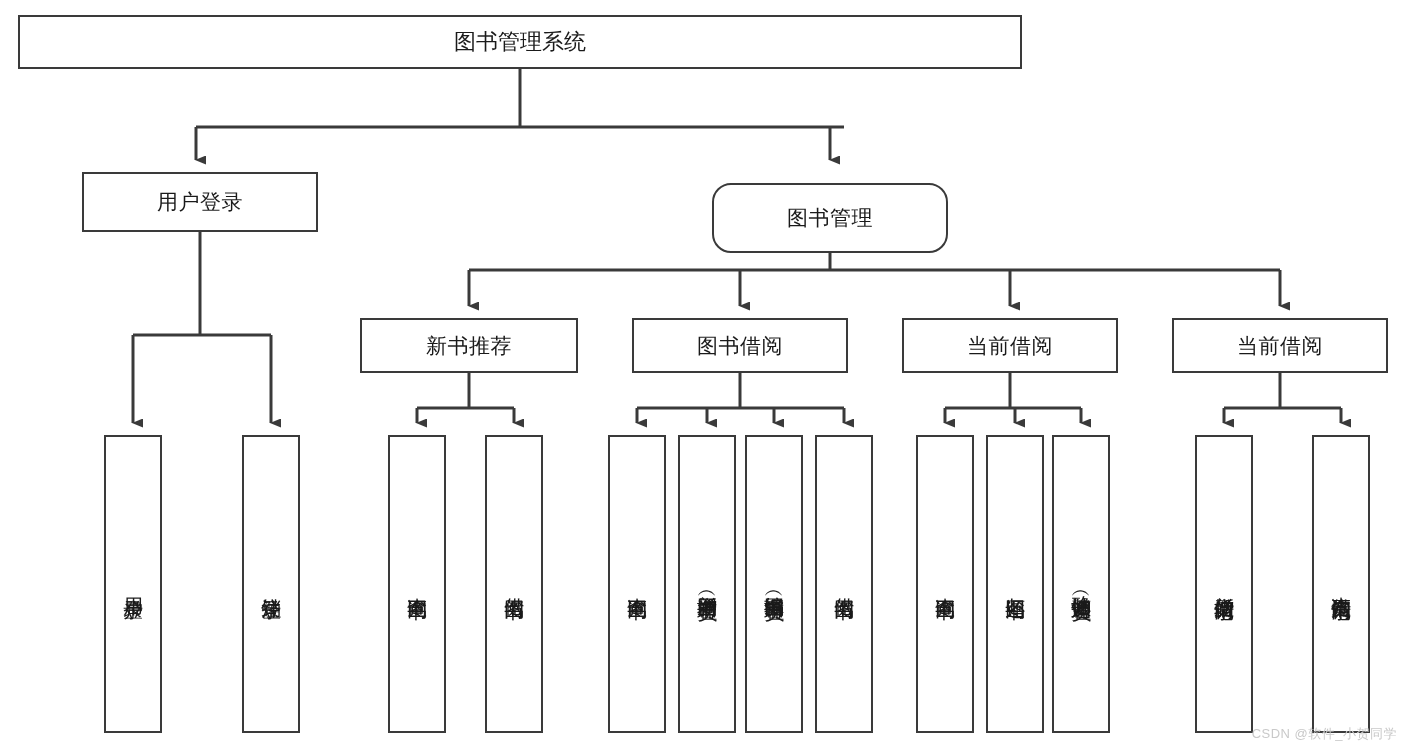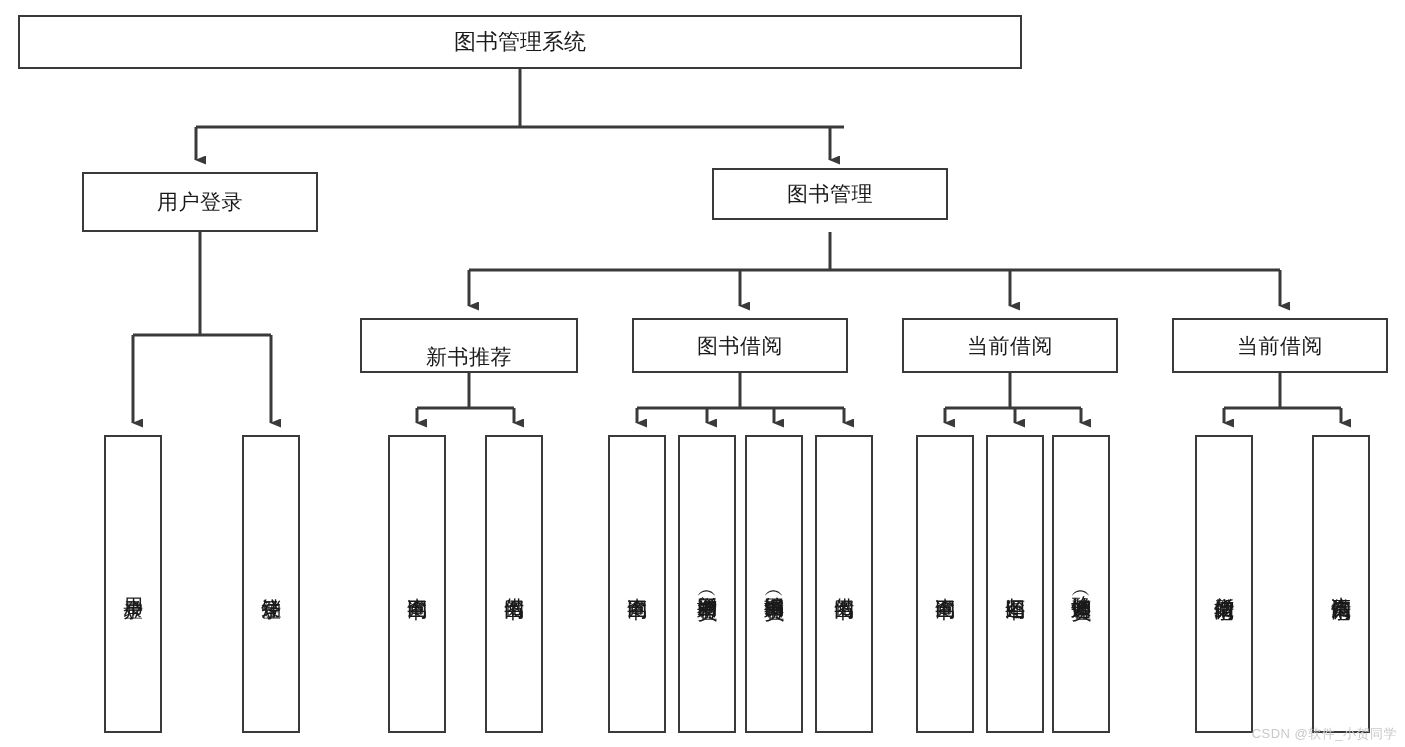--- a/index.html
+++ b/index.html
@@ -122,25 +122,25 @@
     </g>
   </svg>
 
   <div class="node node-title" style="left:18px; top:15px; width:1004px; height:54px;">
     <span>图书管理系统</span>
   </div>
 
   <div class="node node-h" style="left:82px; top:172px; width:236px; height:60px;">
     <span>用户登录</span>
   </div>
-  <div class="node node-h" style="left:712px; top:168px; width:236px; height:52px;">
+  <div class="node node-h" style="left:712px; top:183px; width:236px; height:70px;border-radius:19px;">
     <span>图书管理</span>
   </div>
 
-  <div class="node node-h" style="left:360px; top:318px; width:218px; height:55px;align-items:flex-end;">
+  <div class="node node-h" style="left:360px; top:318px; width:218px; height:55px;">
     <span>新书推荐</span>
   </div>
   <div class="node node-h" style="left:632px; top:318px; width:216px; height:55px;">
     <span>图书借阅</span>
   </div>
   <div class="node node-h" style="left:902px; top:318px; width:216px; height:55px;justify-content:center;">
     <span>当前借阅</span>
   </div>
   <div class="node node-h" style="left:1172px; top:318px; width:216px; height:55px;">
     <span>当前借阅</span>

